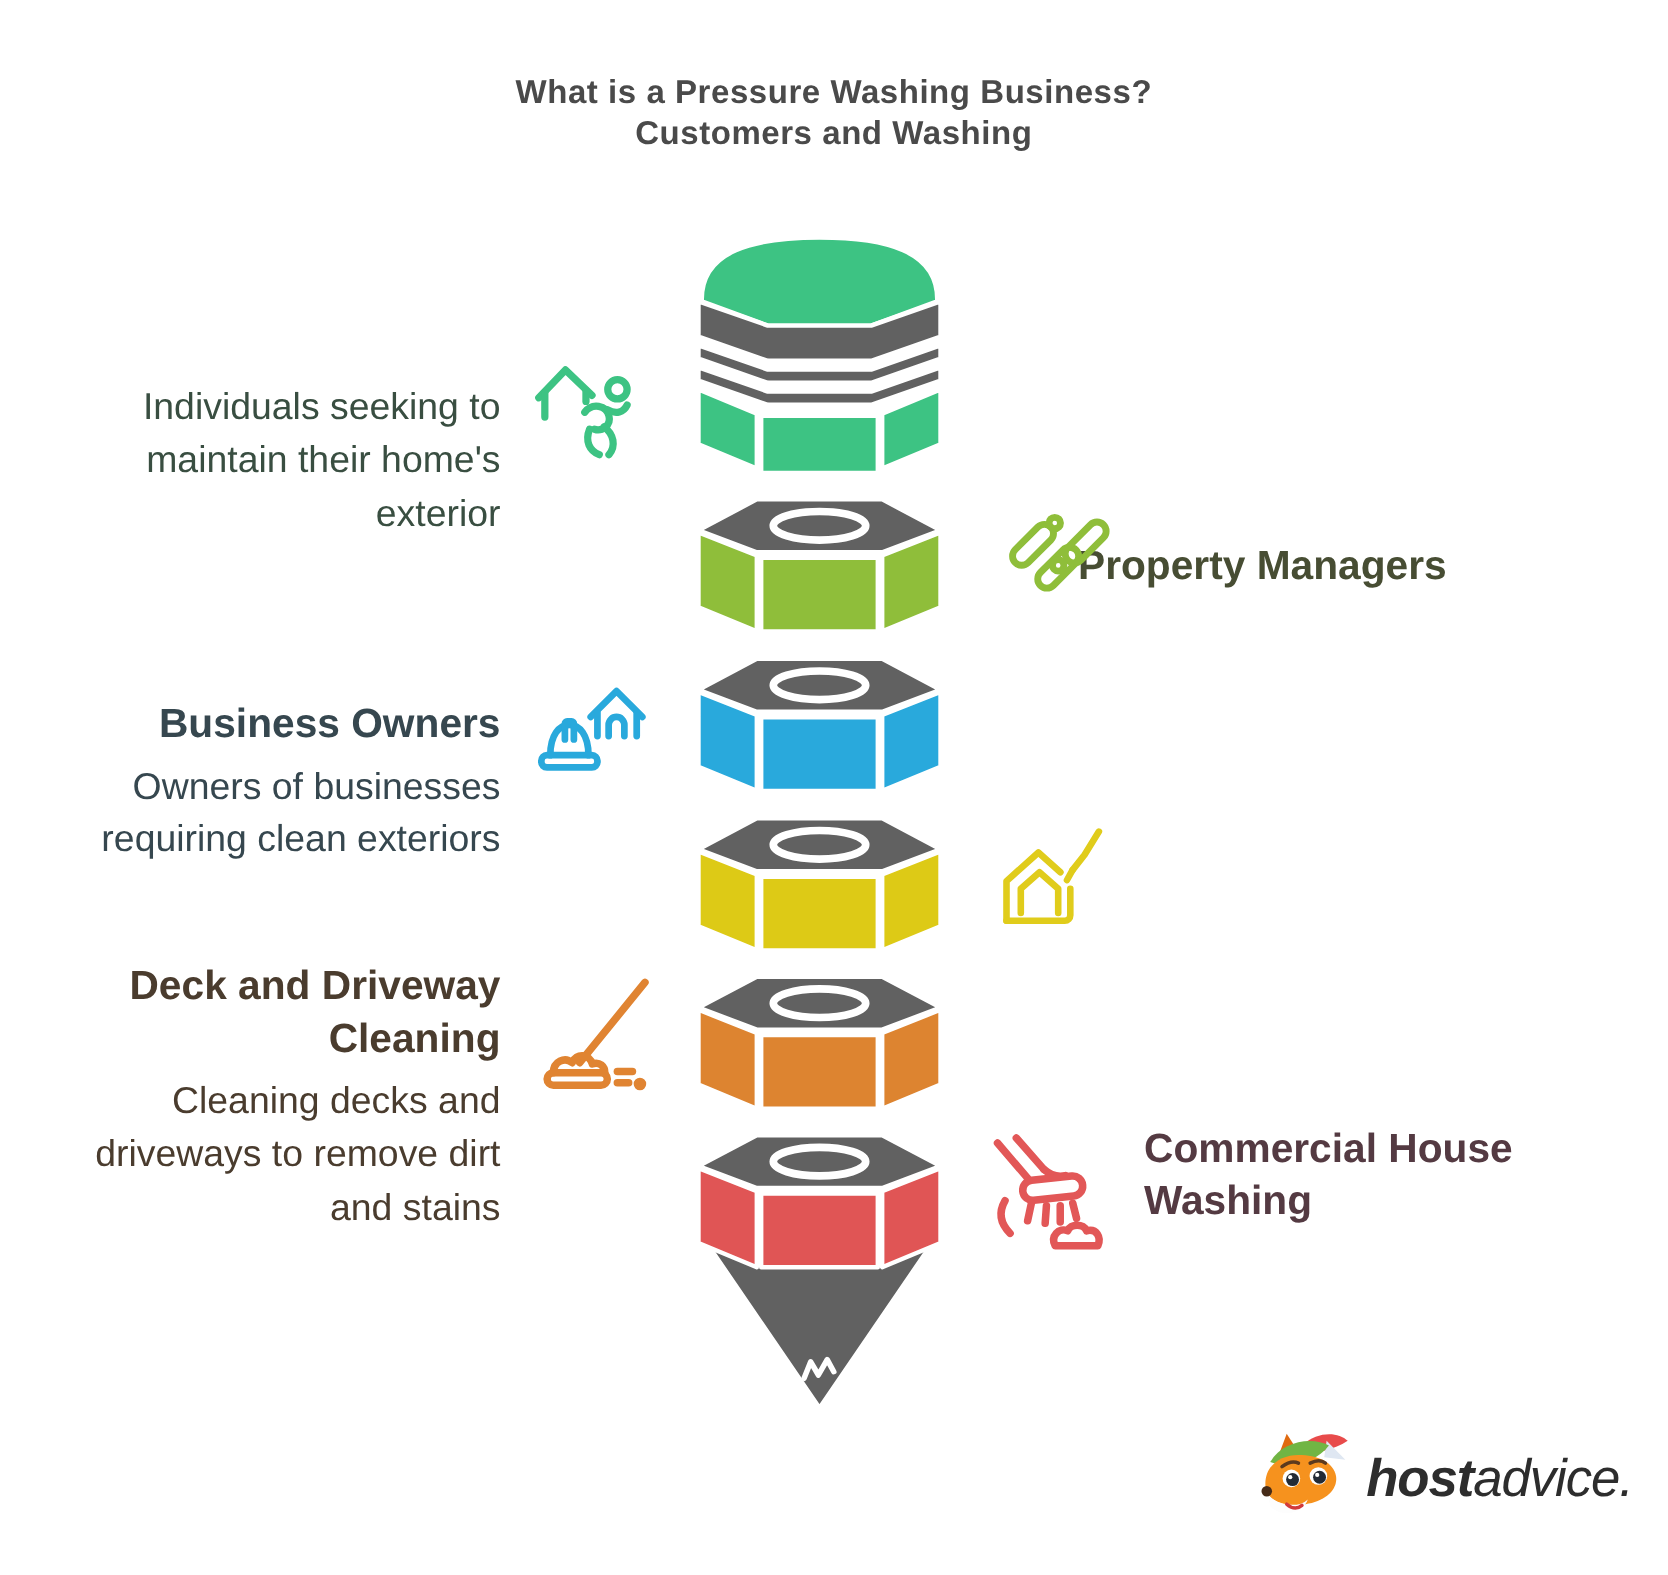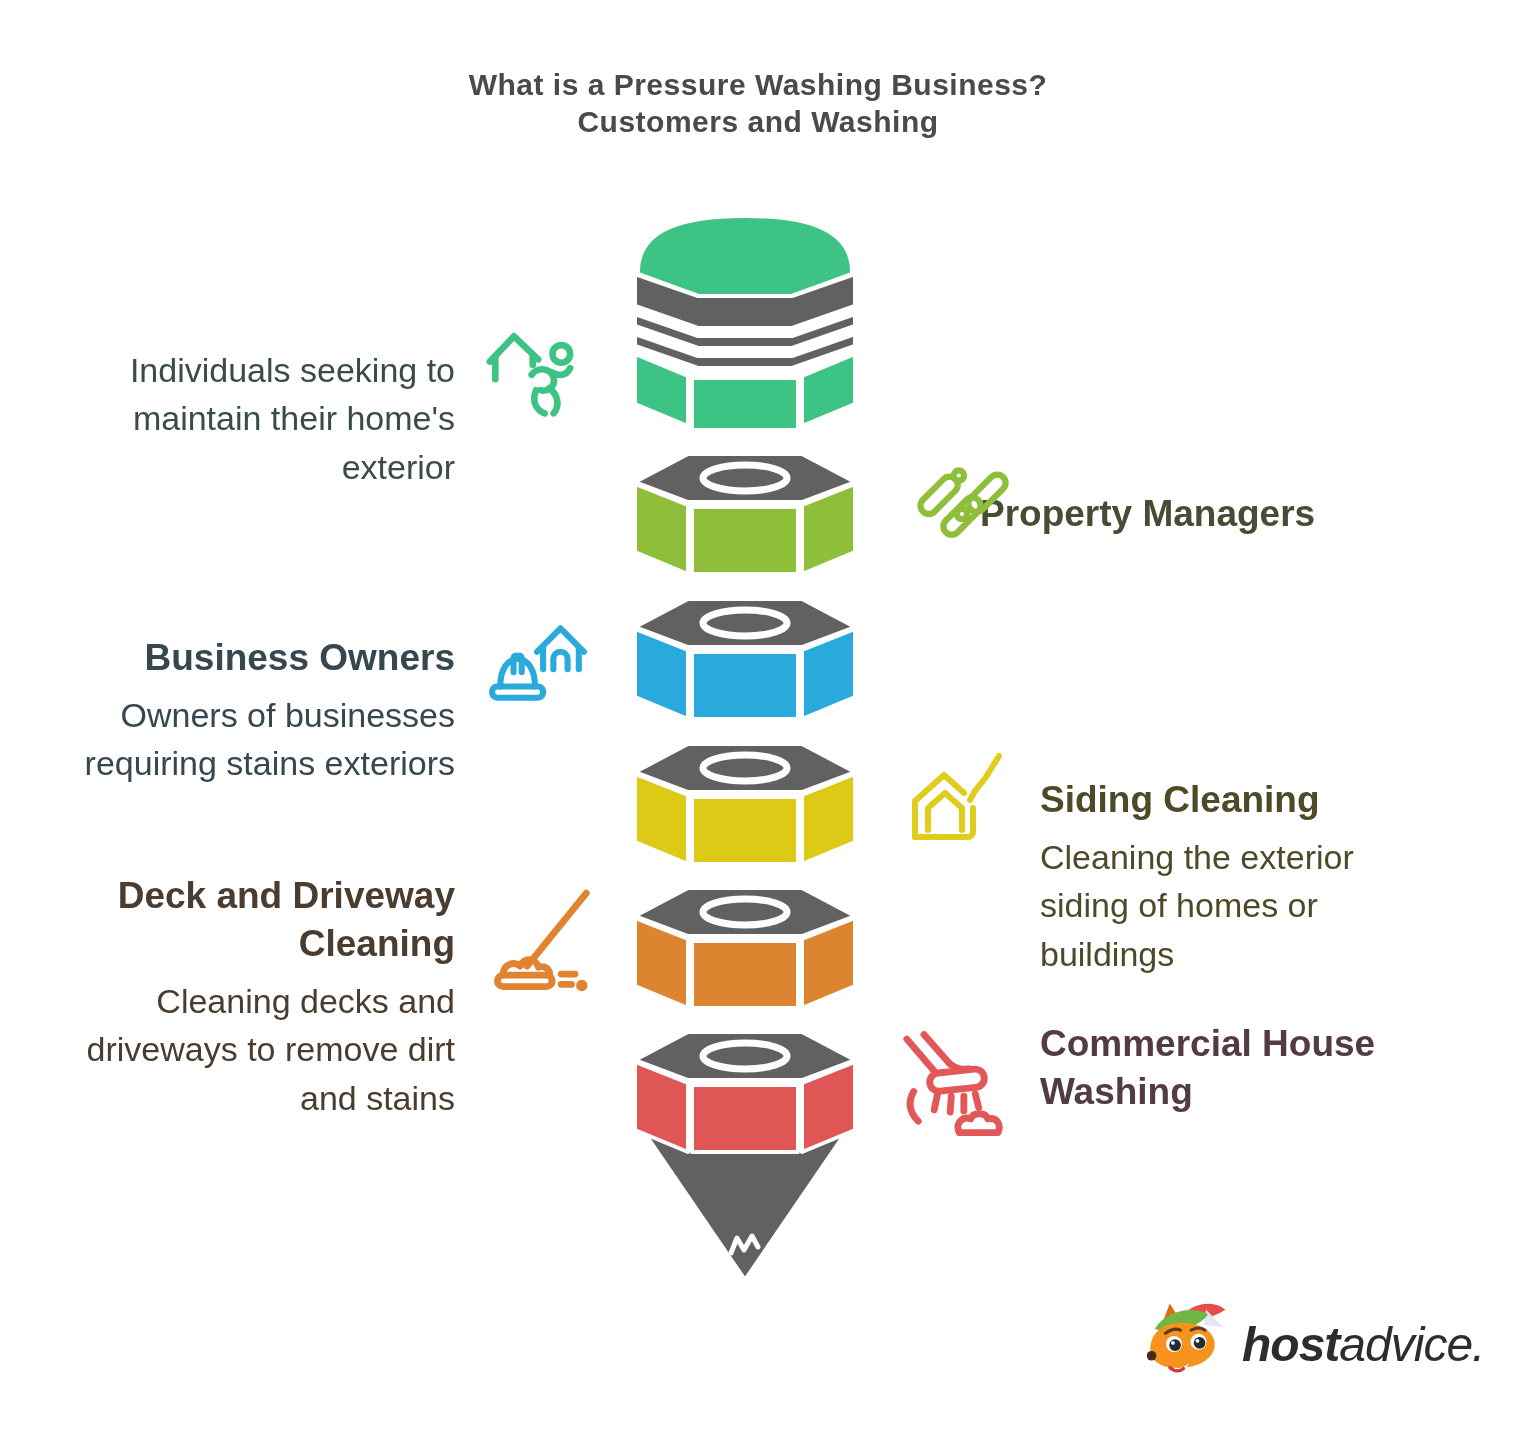--- a/index.html
+++ b/index.html
@@ -121,33 +121,29 @@
     </g>
 
     <polyline class="crack" points="136,1043 142,1028 149,1040 157,1026 163,1037"></polyline>
   </svg>
 
   <div class="sec sec-left" id="sec-homeowners" style="color: rgb(57, 78, 65);">
     <div class="sec-p">Individuals seeking to maintain their home's exterior</div>
   </div>
   <div class="sec sec-left" id="sec-business" style="color: rgb(54, 71, 79);">
     <div class="sec-h">Business Owners</div>
-    <div class="sec-p">Owners of businesses requiring stains exteriors</div>
+    <div class="sec-p">Owners of businesses requiring clean exteriors</div>
   </div>
   <div class="sec sec-left" id="sec-deck" style="color: rgb(74, 60, 46);">
     <div class="sec-h">Deck and Driveway Cleaning</div>
     <div class="sec-p">Cleaning decks and driveways to remove dirt and stains</div>
   </div>
 
   <div class="sec" id="sec-property" style="color: rgb(71, 77, 51);">
     <div class="sec-h">Property Managers</div>
-  </div>
-  <div class="sec" id="sec-siding" style="color: rgb(77, 74, 40);">
-    <div class="sec-h">Siding Cleaning</div>
-    <div class="sec-p">Cleaning the exterior siding of homes or buildings</div>
   </div>
   <div class="sec" id="sec-commercial" style="color: rgb(84, 58, 66);">
     <div class="sec-h">Commercial House Washing</div>
   </div>
 
   <div class="icon" id="icon-homeowners">
     <svg viewBox="0 0 100 100">
       <g fill="none" stroke-width="6" stroke-linecap="round" stroke-linejoin="round" stroke="#3dc383">
         <path d="M8,36 L30,13 L52,34"></path>
         <path d="M13,32 V52"></path>

